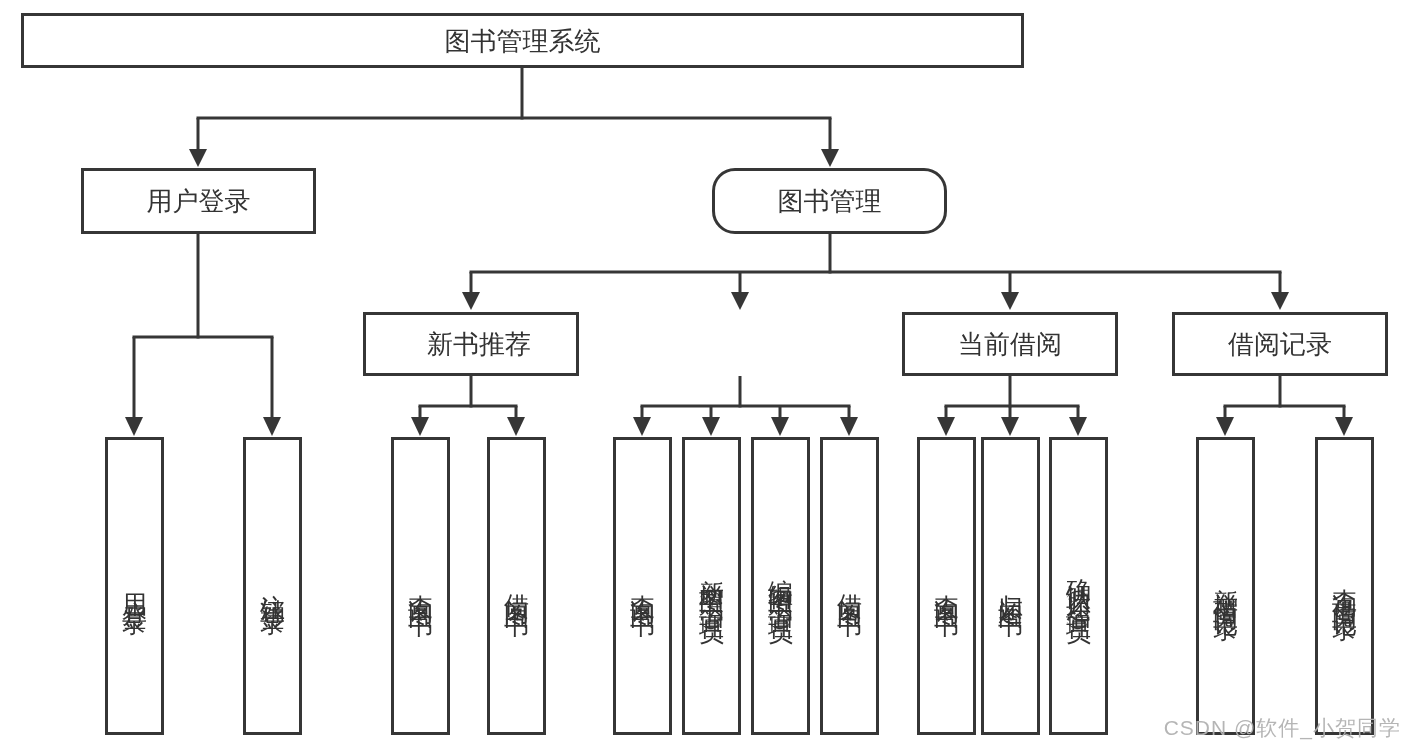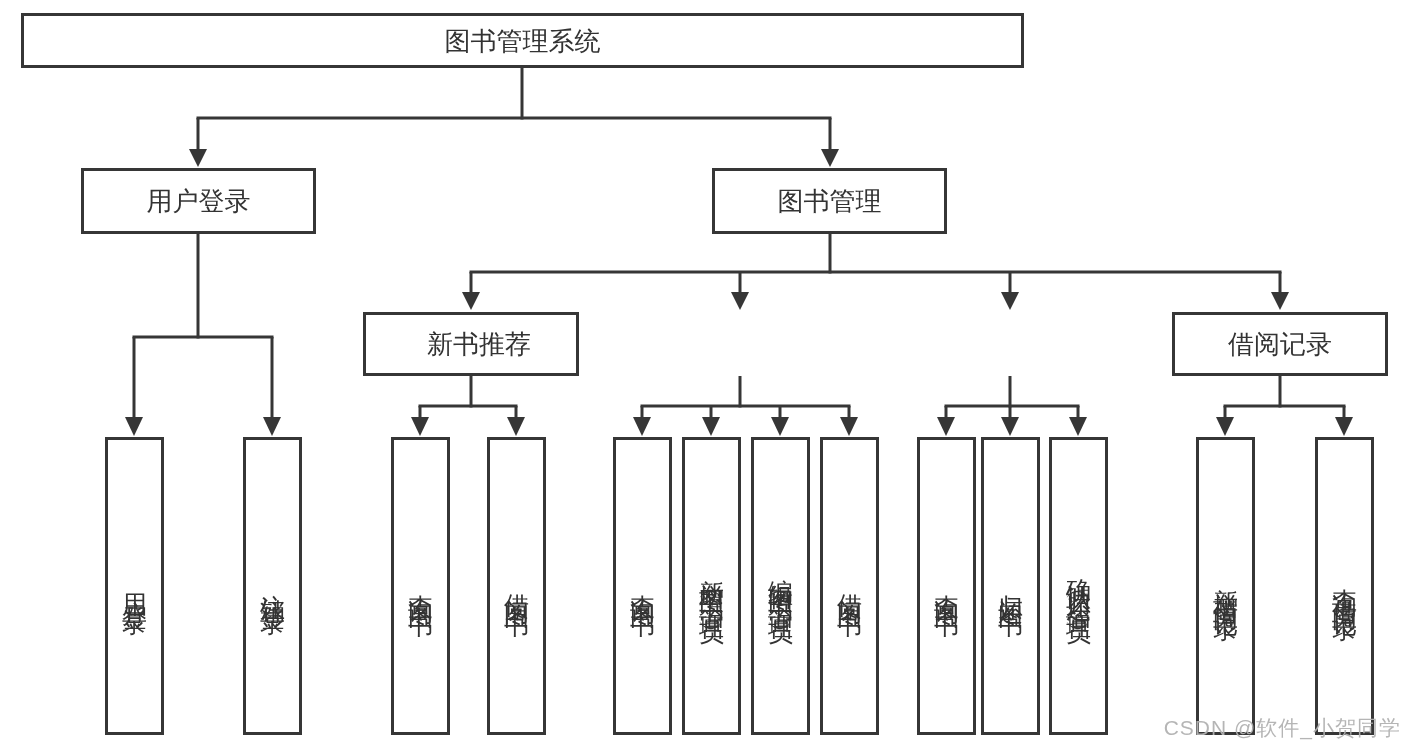--- a/index.html
+++ b/index.html
@@ -22,21 +22,21 @@
     align-items: center;
     justify-content: center;
     z-index: 2;
     font-size: 26px;
     line-height: 1;
     white-space: nowrap;
   }
   .root  { left: 21px;  top: 13px;  width: 1003px; height: 55px; }
   .l2    { top: 168px; width: 235px; height: 66px; }
   .l2.a  { left: 81px; }
-  .l2.b  { left: 712px; }
+  .l2.b  { left: 712px; border-radius: 23px; }
   .l3    { top: 312px; width: 216px; height: 64px; }
   .l3.c1 { left: 363px; padding-left: 16px; }
   .l3.c2 { left: 632px; }
   .l3.c3 { left: 902px; }
   .l3.c4 { left: 1172px; }
   .leaf  { top: 437px; width: 59px; height: 298px; }
   .leaf span {
     writing-mode: vertical-rl;
     letter-spacing: 6px;
     font-size: 25px;
@@ -140,20 +140,23 @@
   <div class="box l2 a">
     <span>用户登录</span>
   </div>
   <div class="box l2 b">
     <span>图书管理</span>
   </div>
 
   <div class="box l3 c1">
     <span>新书推荐</span>
   </div>
+  <div class="box l3 c3">
+    <span>当前借阅</span>
+  </div>
   <div class="box l3 c4">
     <span>借阅记录</span>
   </div>
 
   <div class="box leaf lf1">
     <span>用户登录</span>
   </div>
   <div class="box leaf lf2">
     <span>注销登录</span>
   </div>

